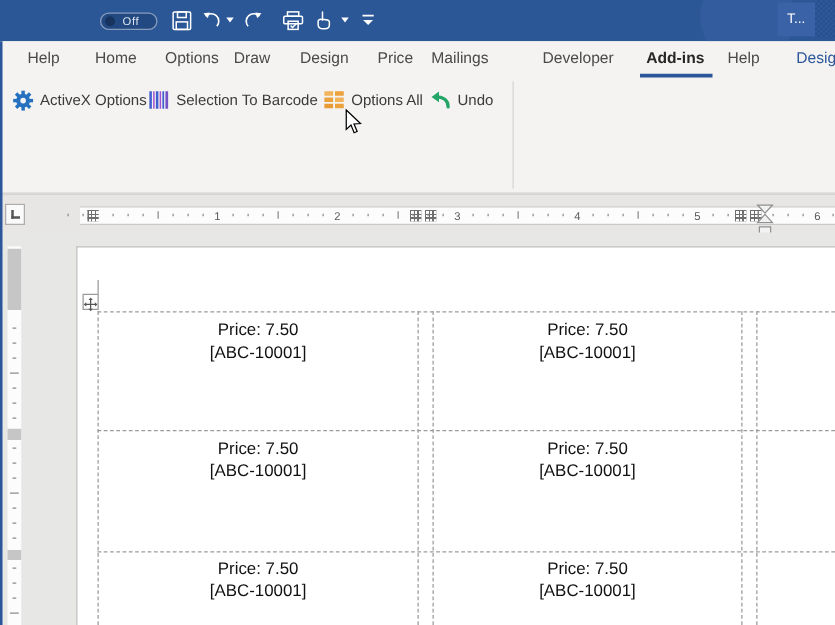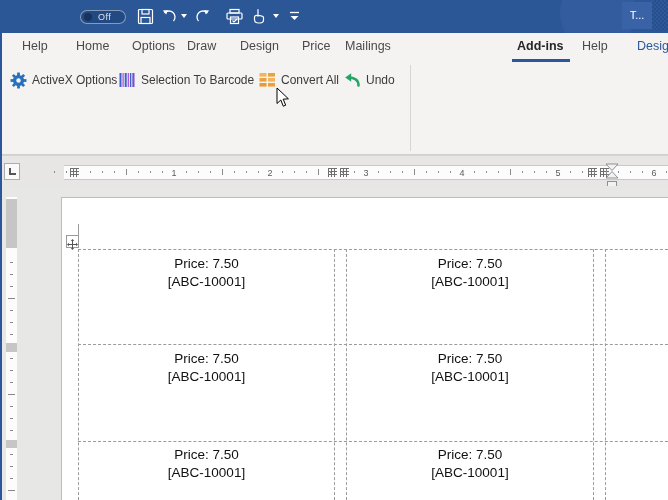--- a/index.html
+++ b/index.html
@@ -117,20 +117,21 @@
   </div>
 
   <div class="ribbon">
     <span class="tab" style="left:22px">Help</span>
     <span class="tab" style="left:76px">Home</span>
     <span class="tab" style="left:132px">Options</span>
     <span class="tab" style="left:187px">Draw</span>
     <span class="tab" style="left:240px">Design</span>
     <span class="tab" style="left:302px">Price</span>
     <span class="tab" style="left:345px">Mailings</span>
+    <span class="tab" style="left:434px">Developer</span>
     <span class="tab active" style="left:517px">Add-ins</span>
     <span class="tab" style="left:582px">Help</span>
     <span class="tab contextual" style="left:637px">Design</span>
     <div class="tab-underline"></div>
 
     <div class="rbtn" style="left:119px">
       <svg width="17" height="16" viewBox="0 0 17 16">
         <rect x="0.5" y="1" width="2" height="14" fill="#3f5fd0"></rect>
         <rect x="3.5" y="1" width="1.2" height="14" fill="#a24fd0"></rect>
         <rect x="5.7" y="1" width="2" height="14" fill="#3f5fd0"></rect>
@@ -163,21 +164,21 @@
 
     <div class="rbtn" style="left:259px">
       <svg width="17" height="16" viewBox="0 0 17 16">
         <rect x="0.5" y="1" width="7" height="3.6" fill="#f2b45a"></rect>
         <rect x="9" y="1" width="7" height="3.6" fill="#eba23d"></rect>
         <rect x="0.5" y="6" width="7" height="3.6" fill="#eba23d"></rect>
         <rect x="9" y="6" width="7" height="3.6" fill="#f2b45a"></rect>
         <rect x="0.5" y="11" width="7" height="3.6" fill="#e89a35"></rect>
         <rect x="9" y="11" width="7" height="3.6" fill="#eba23d"></rect>
       </svg>
-      <span>Convert All</span>
+      <span>Options All</span>
     </div>
 
     <div class="rbtn" style="left:343px">
       <svg width="18" height="16" viewBox="0 0 18 16">
         <path d="M15.5,13.5 C15.5,7.5 11,5.5 5.5,5.5" fill="none" stroke="#22a567" stroke-width="2.6" stroke-linecap="round"></path>
         <path d="M8.2,1.2 L2.2,5.5 L8.2,9.8 Z" fill="#22a567"></path>
       </svg>
       <span>Undo</span>
     </div>
 

